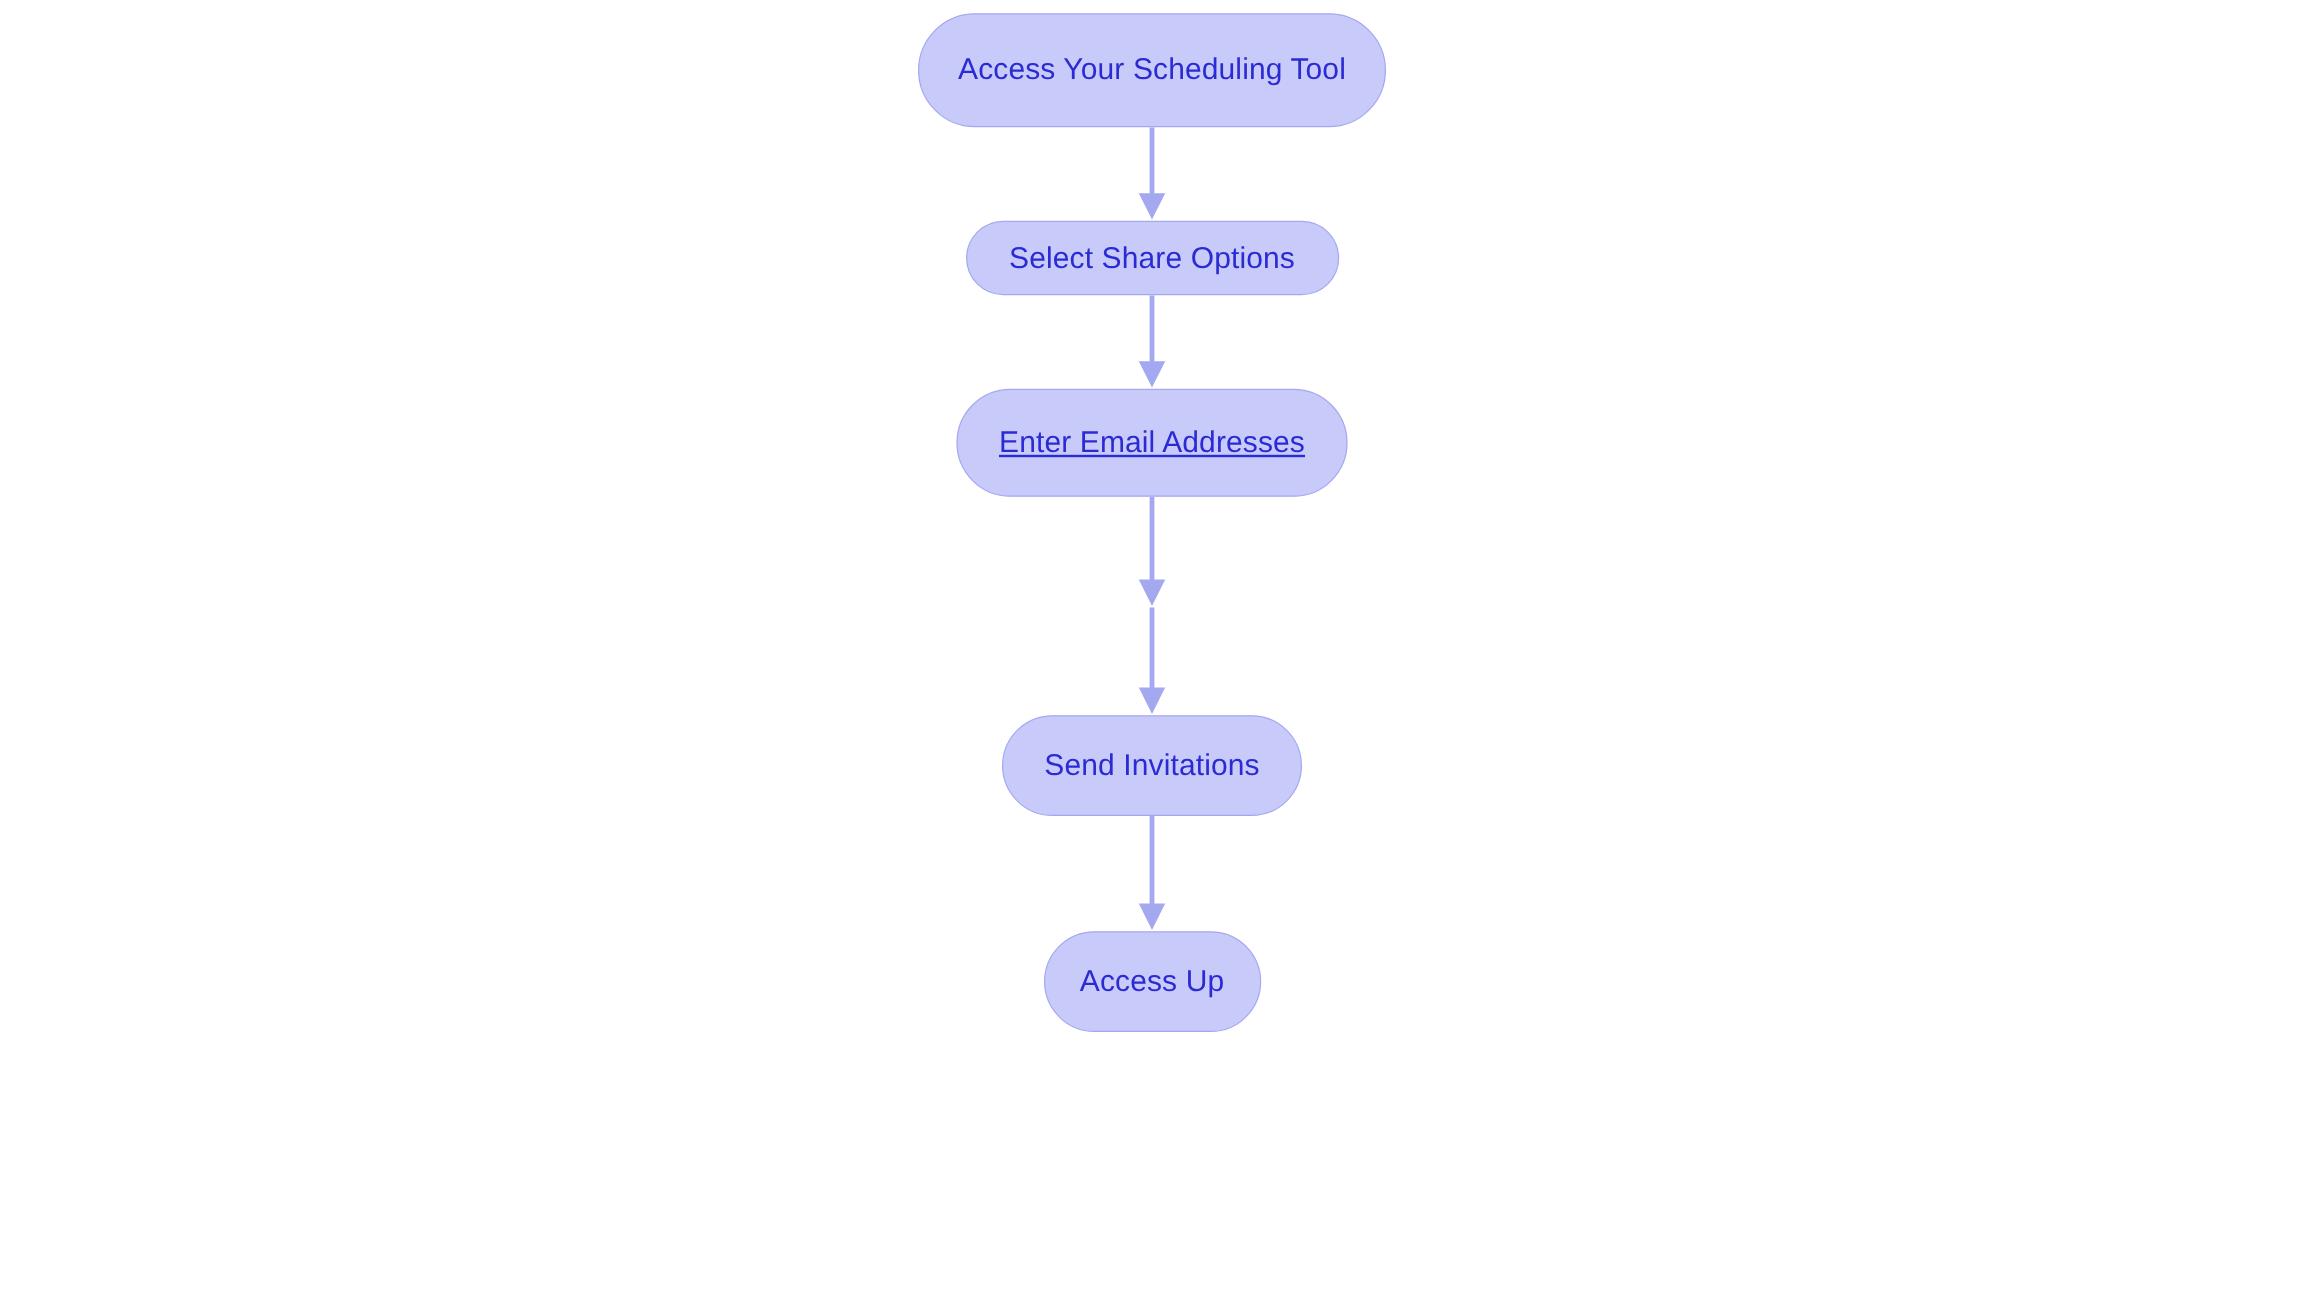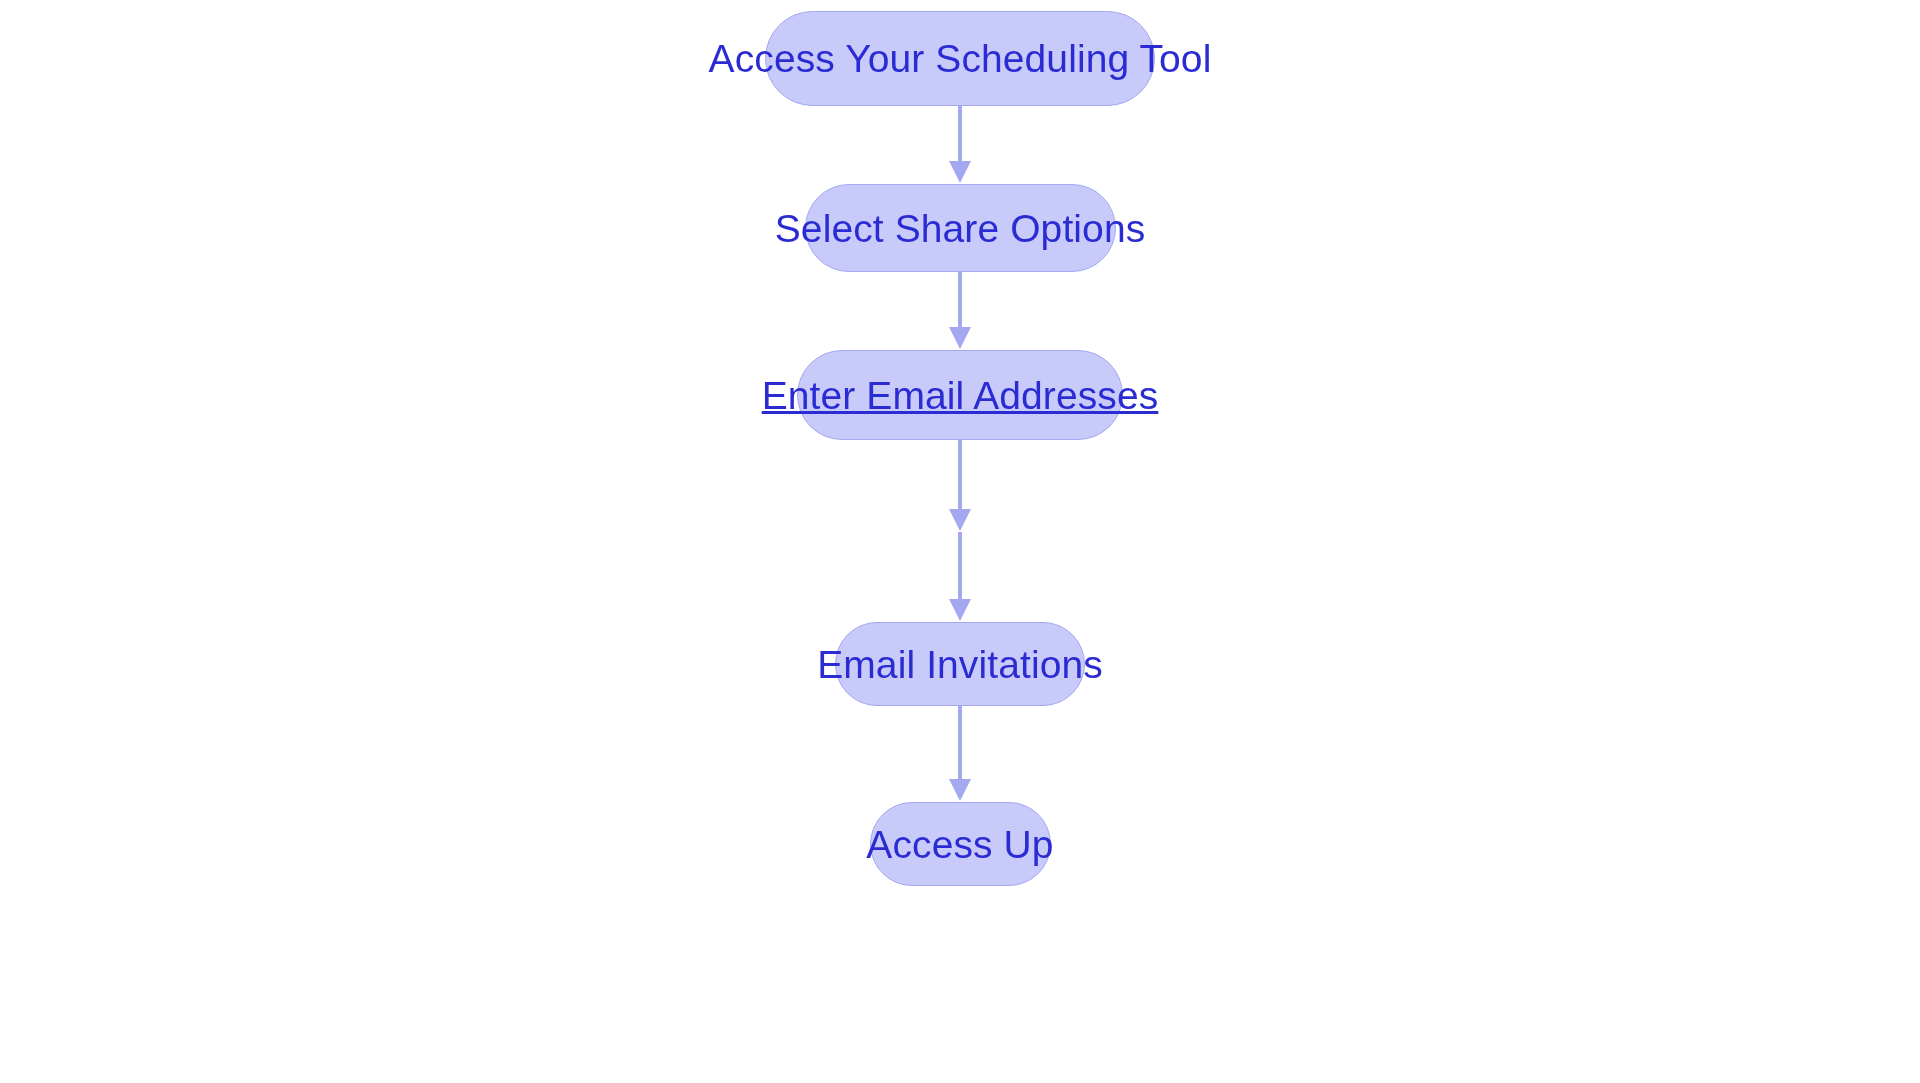--- a/index.html
+++ b/index.html
@@ -34,21 +34,21 @@
 
   .flow-node {
     box-sizing: border-box;
     display: flex;
     align-items: center;
     justify-content: center;
     border-radius: 999px;
     background: #c8cbfa;
     border: 1.6px solid #a3a8f0;
     color: #2b2bd4;
-    font-size: 39px;
+    font-size: 25px;
     font-weight: 400;
     letter-spacing: 0.1px;
     white-space: nowrap;
     line-height: 1;
   }
 
   .flow-node-label {
     color: #2b2bd4;
     pointer-events: none;
   }
@@ -69,21 +69,21 @@
 
     <div class="flow-node" style="width:390px;height:95px;">
       <span class="flow-node-label">Access Your Scheduling Tool</span>
     </div>
 
     <svg class="flow-connector" height="78" viewBox="0 0 40 78">
       <line x1="20" y1="0" x2="20" y2="58" stroke="#a3a8f0" stroke-width="4"></line>
       <polygon points="20,77 9,55 31,55" fill="#a3a8f0"></polygon>
     </svg>
 
-    <div class="flow-node" style="width:311px;height:88px;">
+    <div class="flow-node" style="width:311px;height:62px;">
       <span class="flow-node-label">Select Share Options</span>
     </div>
 
     <svg class="flow-connector" height="78" viewBox="0 0 40 78">
       <line x1="20" y1="0" x2="20" y2="58" stroke="#a3a8f0" stroke-width="4"></line>
       <polygon points="20,77 9,55 31,55" fill="#a3a8f0"></polygon>
     </svg>
 
     <div class="flow-node" style="width:326px;height:90px;text-decoration:underline;">
       <span class="flow-node-label">Enter Email Addresses</span>
@@ -94,21 +94,21 @@
       <polygon points="20,91 9,69 31,69" fill="#a3a8f0"></polygon>
     </svg>
 
 
     <svg class="flow-connector" height="90" viewBox="0 0 40 90">
       <line x1="20" y1="0" x2="20" y2="70" stroke="#a3a8f0" stroke-width="4"></line>
       <polygon points="20,89 9,67 31,67" fill="#a3a8f0"></polygon>
     </svg>
 
     <div class="flow-node" style="width:250px;height:84px;">
-      <span class="flow-node-label">Email Invitations</span>
+      <span class="flow-node-label">Send Invitations</span>
     </div>
 
     <svg class="flow-connector" height="96" viewBox="0 0 40 96">
       <line x1="20" y1="0" x2="20" y2="76" stroke="#a3a8f0" stroke-width="4"></line>
       <polygon points="20,95 9,73 31,73" fill="#a3a8f0"></polygon>
     </svg>
 
     <div class="flow-node" style="width:181px;height:84px;">
       <span class="flow-node-label">Access Up</span>
     </div>

